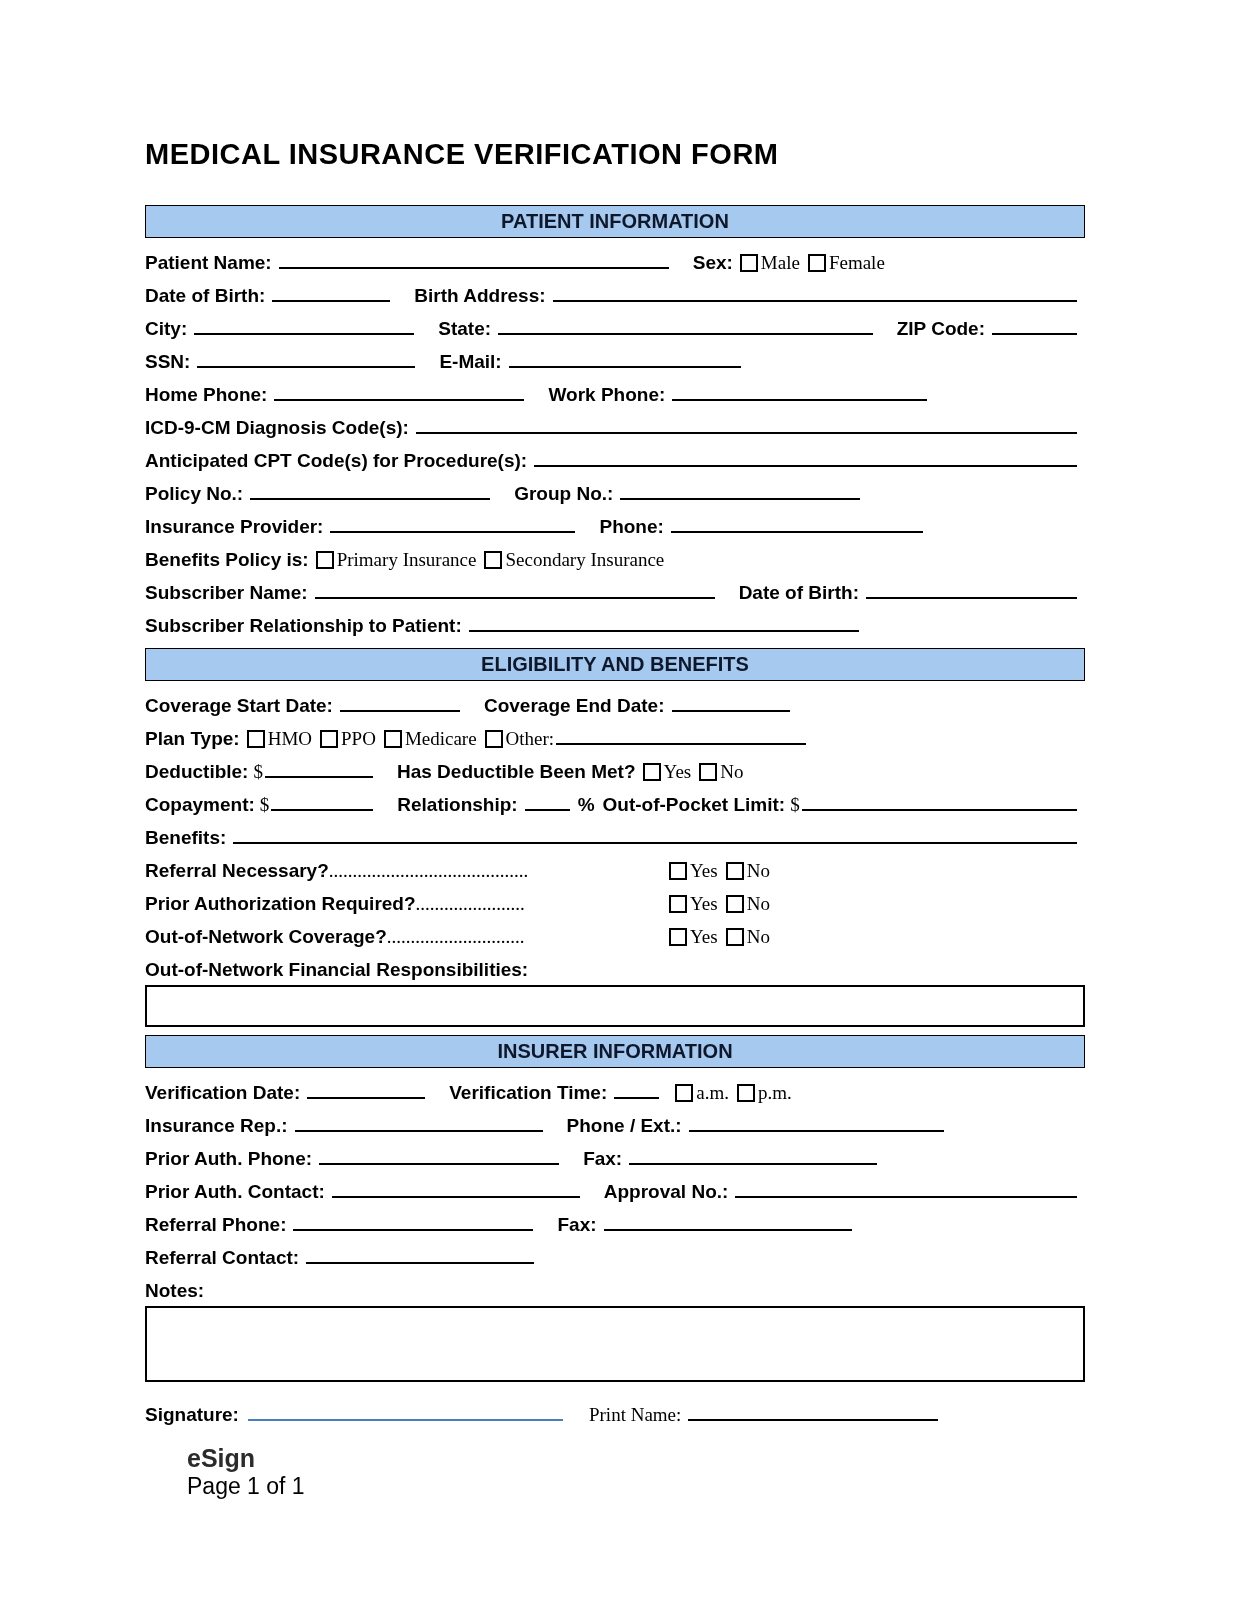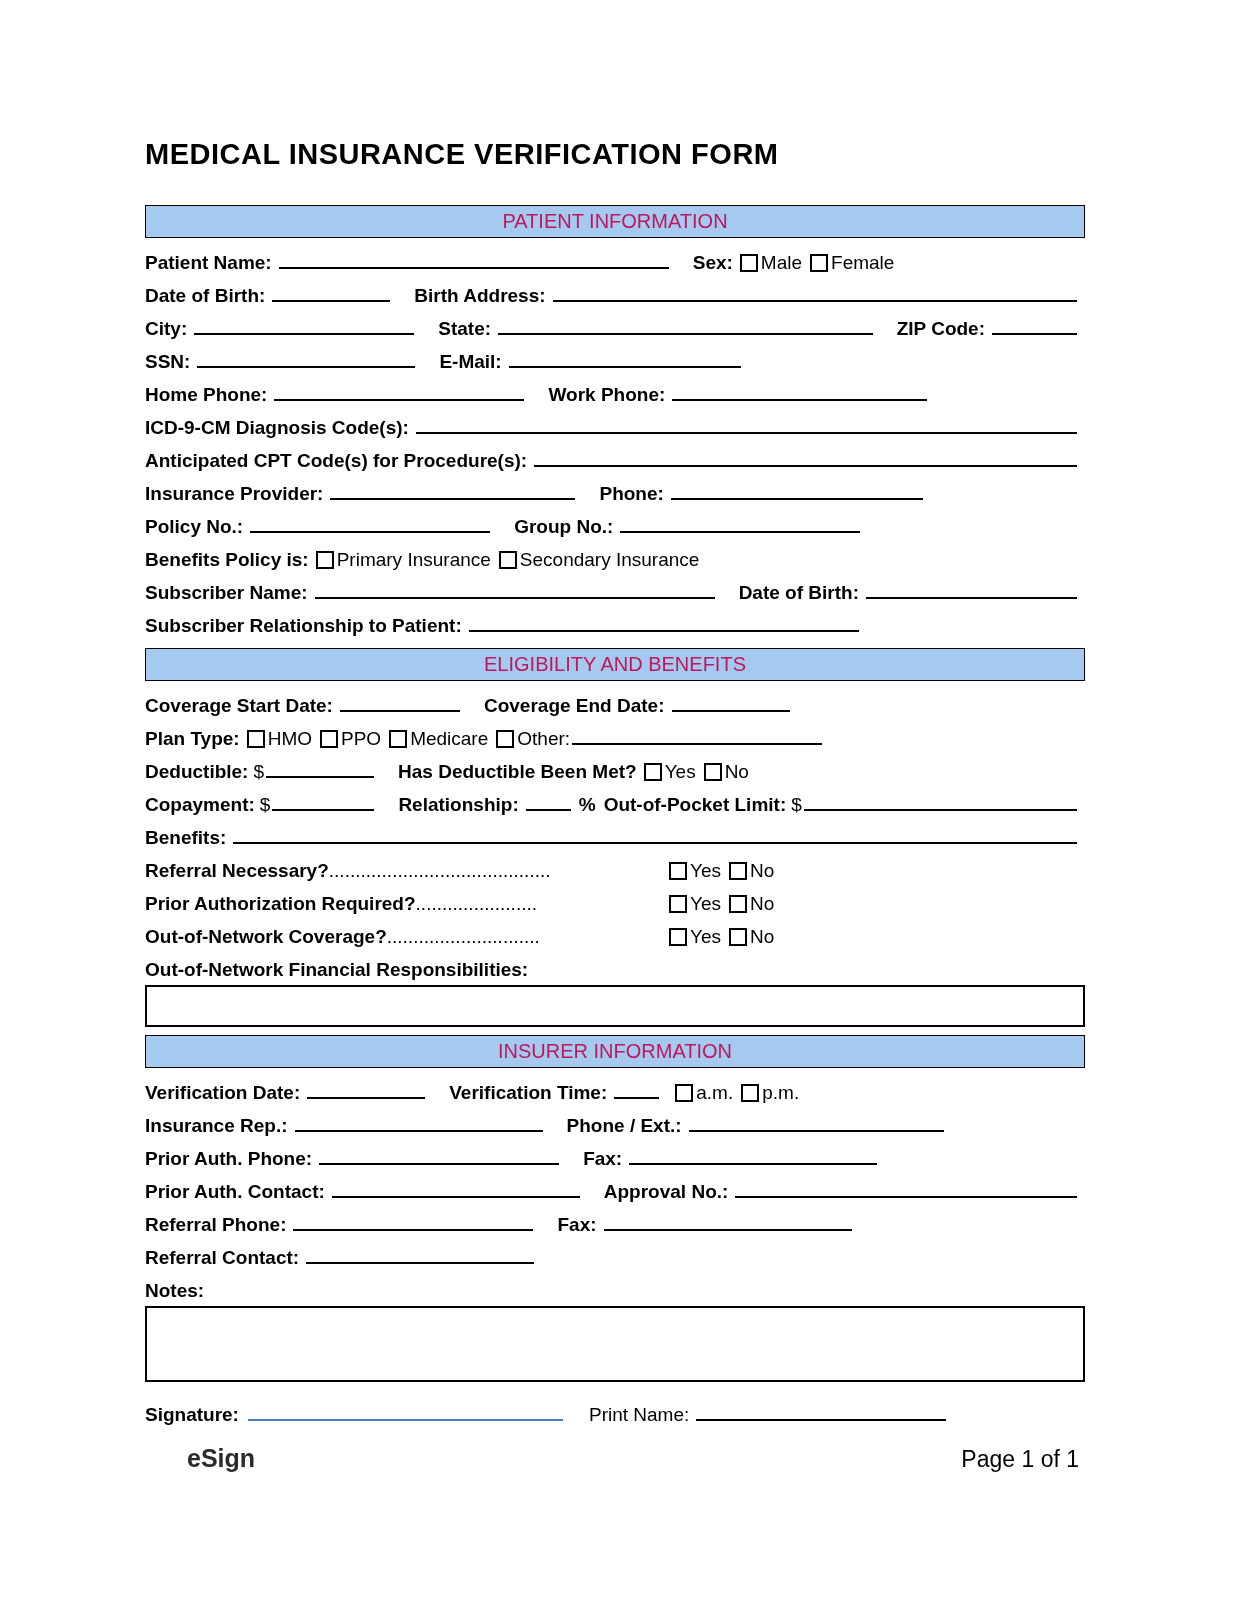--- a/index.html
+++ b/index.html
@@ -18,35 +18,35 @@
   .title {
     font-size: 29px;
     font-weight: bold;
     letter-spacing: 0.5px;
     margin-bottom: 34px;
   }
   .section-header {
     background: var(--header-bg, #A6C9F0);
     border: 1px solid #000;
     text-align: center;
-    font-weight: normal;
+    font-weight: bold;
     font-size: 20px;
-    color: #be185d;
+    color: #0f172a;
     padding: 4px 0;
     margin: 8px 0 14px 0;
   }
   .row {
     display: flex;
     align-items: baseline;
     font-size: 19px;
     margin-bottom: 11px;
     white-space: nowrap;
   }
   .lbl { font-weight: bold; margin-right: 5px; }
-  .txt { font-weight: normal; }
+  .txt { font-weight: normal; font-family: Liberation Serif, serif; }
   .gap { margin-left: 16px; text-align: center; }
   .blank {
     display: inline-block;
     border-bottom: 2px solid #000;
     height: 3px;
     margin: 0 8px 0 2px;
   }
   .fill { flex: 1; }
   .cb {
     width: 18px; height: 18px;
@@ -74,23 +74,24 @@
   .sig-row { margin-top: 22px; }
   .sig-line {
     display: inline-block;
     border-bottom: 2px solid var(--signature-line, #4a7ebb);
     height: 3px;
     margin: 0 10px 0 4px;
   }
   .footer {
     display: flex;
     justify-content: space-between;
-    align-items: flex-end;
+    align-items: flex-start;
     margin-top: 18px;
     padding: 0 6px 0 42px;
+    flex-direction: column;
   }
   .brand { font-weight: bold; font-size: 25px; color: #2b2b2b; }
   .pageno { font-size: 23px; }
 </style>
 </head>
 <body>
 
 <div class="page">
 
   <div class="title">MEDICAL INSURANCE VERIFICATION FORM</div>
@@ -142,31 +143,31 @@
     <span class="blank fill"></span>
   </div>
 
   <div class="row">
     <span class="lbl">Anticipated CPT Code(s) for Procedure(s):</span>
     <span class="blank fill"></span>
   </div>
 
 
   <div class="row">
+    <span class="lbl">Policy No.:</span>
+    <span class="blank" style="width:240px"></span>
+    <span class="lbl gap">Group No.:</span>
+    <span class="blank" style="width:240px"></span>
+  </div>
+
+  <div class="row">
     <span class="lbl">Insurance Provider:</span>
     <span class="blank" style="width:245px"></span>
     <span class="lbl gap">Phone:</span>
     <span class="blank" style="width:252px"></span>
-  </div>
-
-  <div class="row">
-    <span class="lbl">Policy No.:</span>
-    <span class="blank" style="width:240px"></span>
-    <span class="lbl gap">Group No.:</span>
-    <span class="blank" style="width:240px"></span>
   </div>
 
   <div class="row">
     <span class="lbl">Benefits Policy is:</span>
     <span class="cb tight"></span>
     <span class="txt">Primary Insurance</span>
     <span class="cb"></span>
     <span class="txt">Secondary Insurance</span>
   </div>
 

